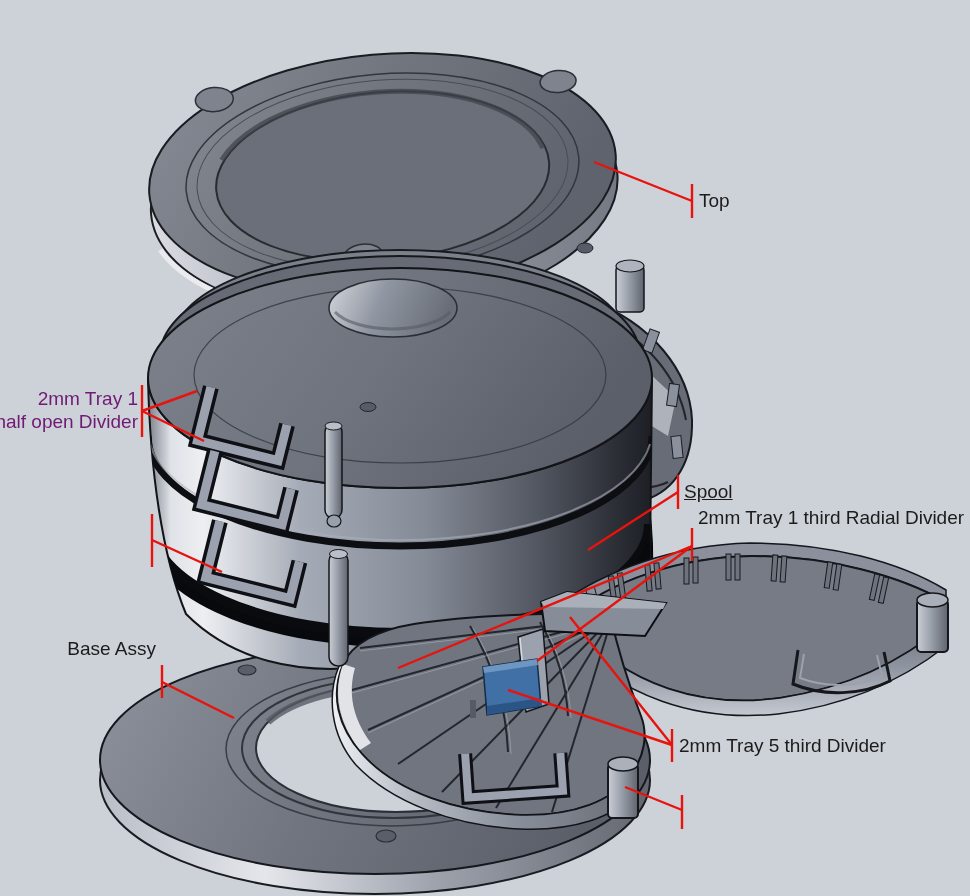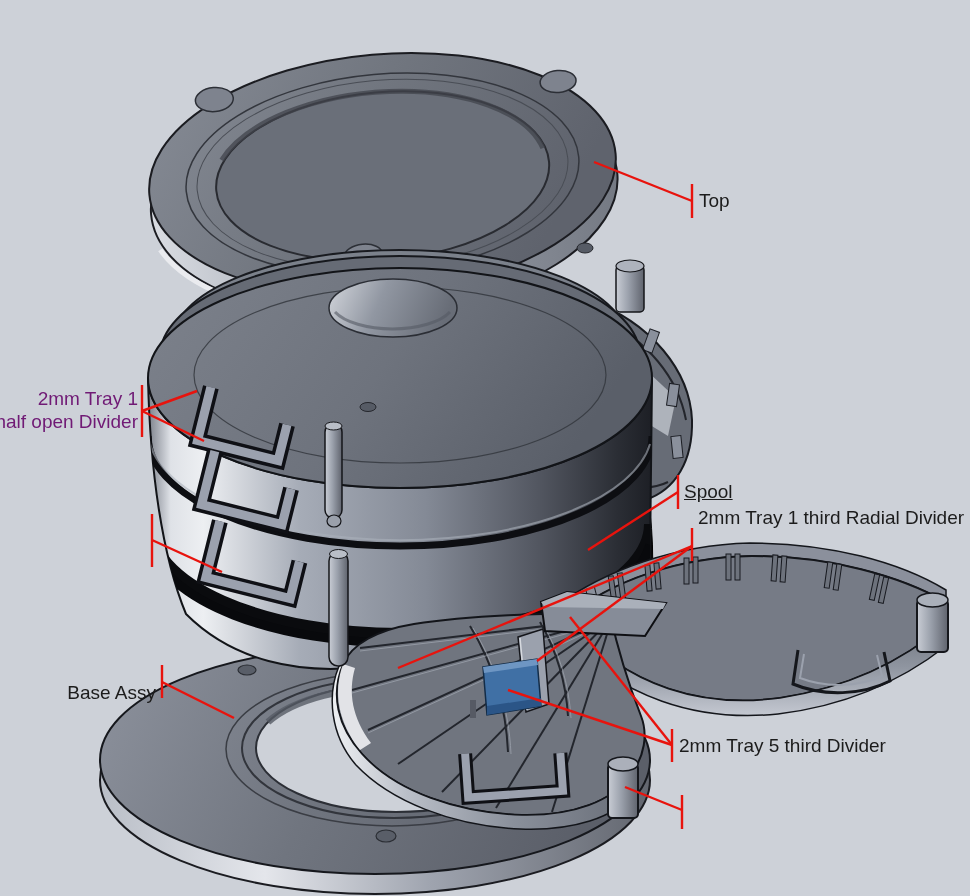--- a/index.html
+++ b/index.html
@@ -284,18 +284,18 @@
       </div>
       <div class="part-label align-left" style="color: rgb(28, 28, 28); left: 684px; top: 480px; text-decoration: underline;">
         <div class="label-line">Spool</div>
       </div>
       <div class="part-label align-left" style="color: rgb(28, 28, 28); left: 698px; top: 506px;">
         <div class="label-line">2mm Tray 1 third Radial Divider</div>
       </div>
       <div class="part-label align-left" style="color: rgb(28, 28, 28); left: 679px; top: 734px;">
         <div class="label-line">2mm Tray 5 third Divider</div>
       </div>
-      <div class="part-label align-right" style="color: rgb(28, 28, 28); right: 814px; top: 681px;">
+      <div class="part-label align-right" style="color: rgb(28, 28, 28); right: 814px; top: 637px;">
         <div class="label-line">Base Assy</div>
       </div>
     </div>
 
 </div>
 
 </body></html>

